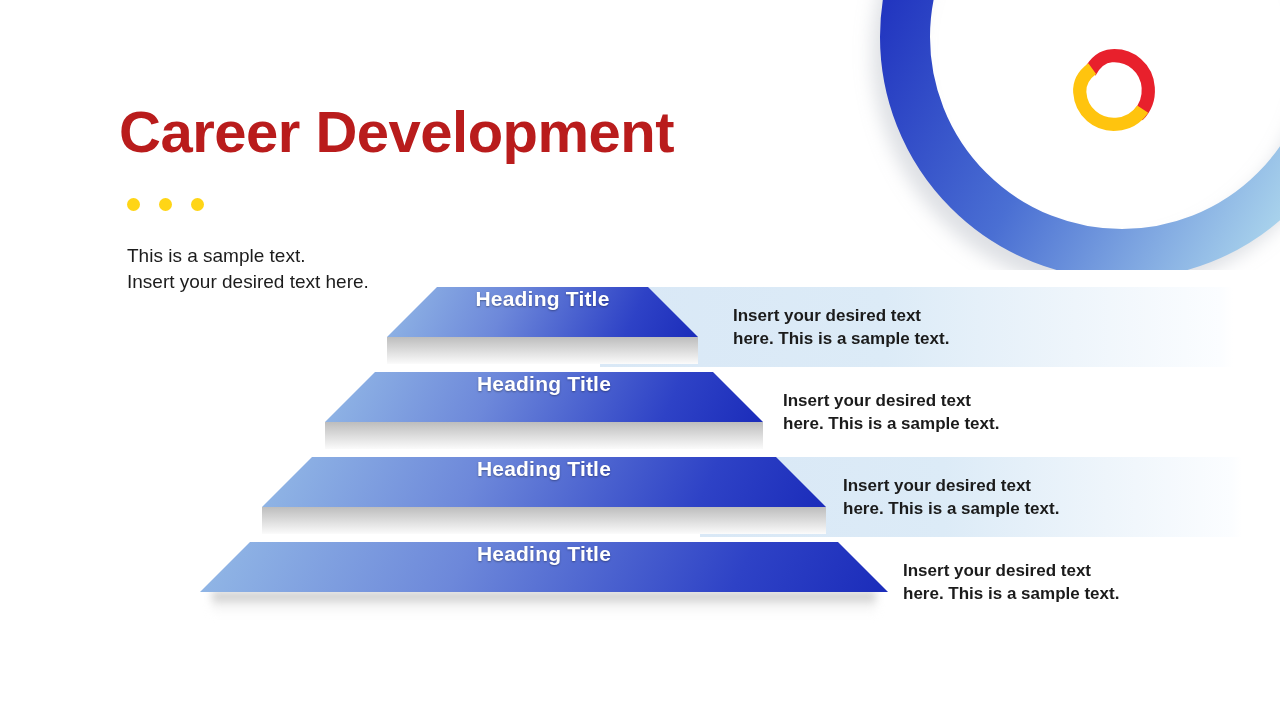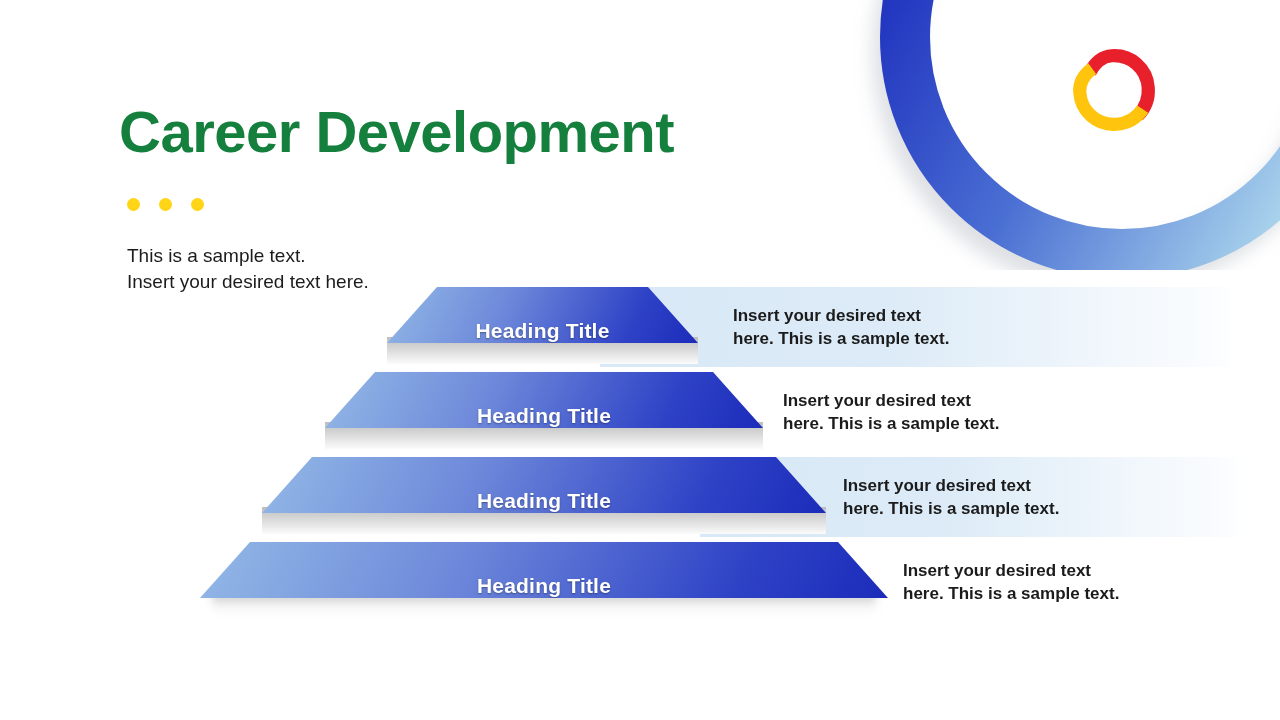--- a/index.html
+++ b/index.html
@@ -9,45 +9,45 @@
     font-family:"Liberation Sans", sans-serif;
   }
 
   
   #arc-svg{position:absolute;top:0;right:0;width:460px;height:270px;}
 
   
   .slide-title{
     position:absolute;left:119px;top:100px;
     font-size:58px;line-height:64px;font-weight:bold;letter-spacing:-.5px;
-    color:#15803d;white-space:nowrap;
+    color:#b91c1c;white-space:nowrap;
   }
   .dots{position:absolute;left:127px;top:198px;display:flex;gap:19px;}
   .dot{width:13px;height:13px;border-radius:50%;background:#ffd516;}
 
   .intro-text{
     position:absolute;left:127px;top:243px;
     font-size:19px;line-height:26px;color:#1c1c1c;
   }
   .intro-text span{display:block;}
 
   
   .band{
     position:absolute;height:80px;z-index:1;
     background:linear-gradient(90deg,#d9e8f6 0%,#dcebf7 45%,#eef5fb 75%,#fbfdff 98%,rgba(255,255,255,0) 100%);
   }
   .band-1{left:600px;top:287px;width:633px;}
   .band-3{left:700px;top:457px;width:542px;}
 
   
   .trap{
-    position:absolute;height:56px;z-index:3;
+    position:absolute;height:50px;z-index:3;
     clip-path:polygon(50px 0,calc(100% - 50px) 0,100% 100%,0 100%);
     background:linear-gradient(115deg,#93b9e6 0%,#6d88da 38%,#2e42c6 78%,#1b2cba 100%);
-    display:flex;align-items:flex-end;justify-content:center;
+    display:flex;align-items:flex-start;justify-content:center;
   }
   .trap .heading{
     font-size:21px;font-weight:bold;color:#ffffff;
     text-shadow:0 1px 2px rgba(0,0,0,.35);
     letter-spacing:.2px;
   }
   .trap-1{left:387px;top:287px;width:311px;}
   .trap-2{left:325px;top:372px;width:438px;}
   .trap-3{left:262px;top:457px;width:564px;}
   .trap-4{left:200px;top:542px;width:688px;}

